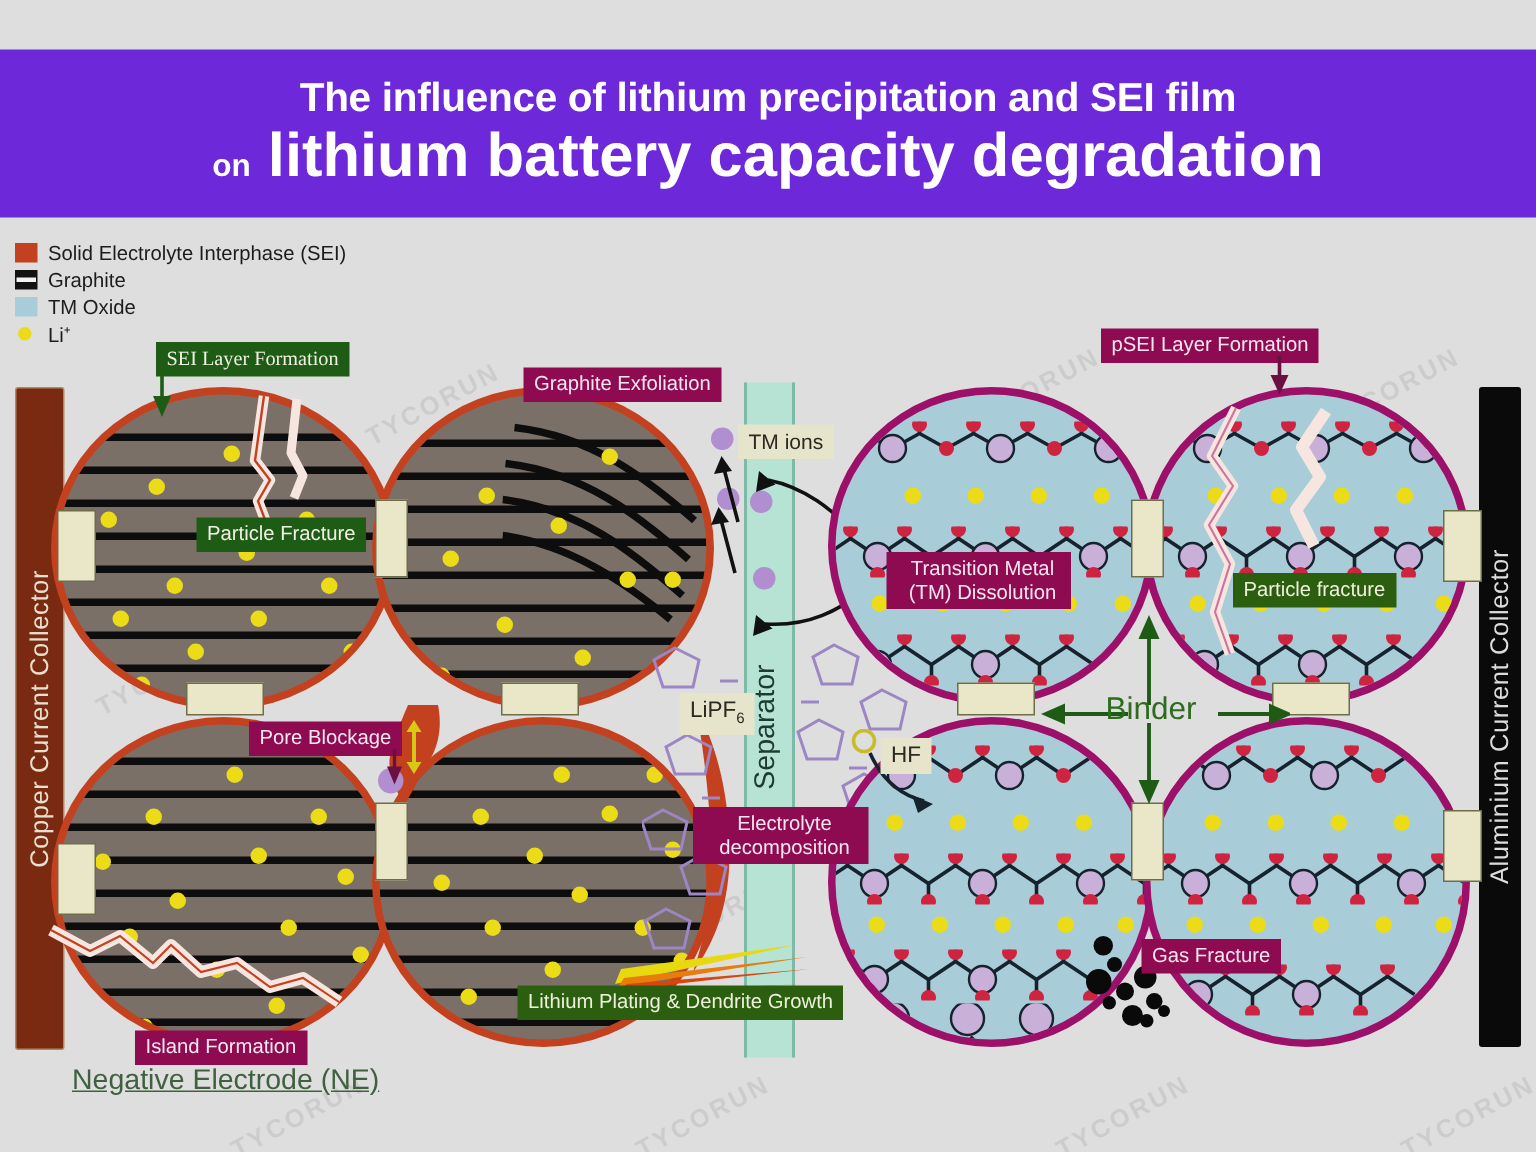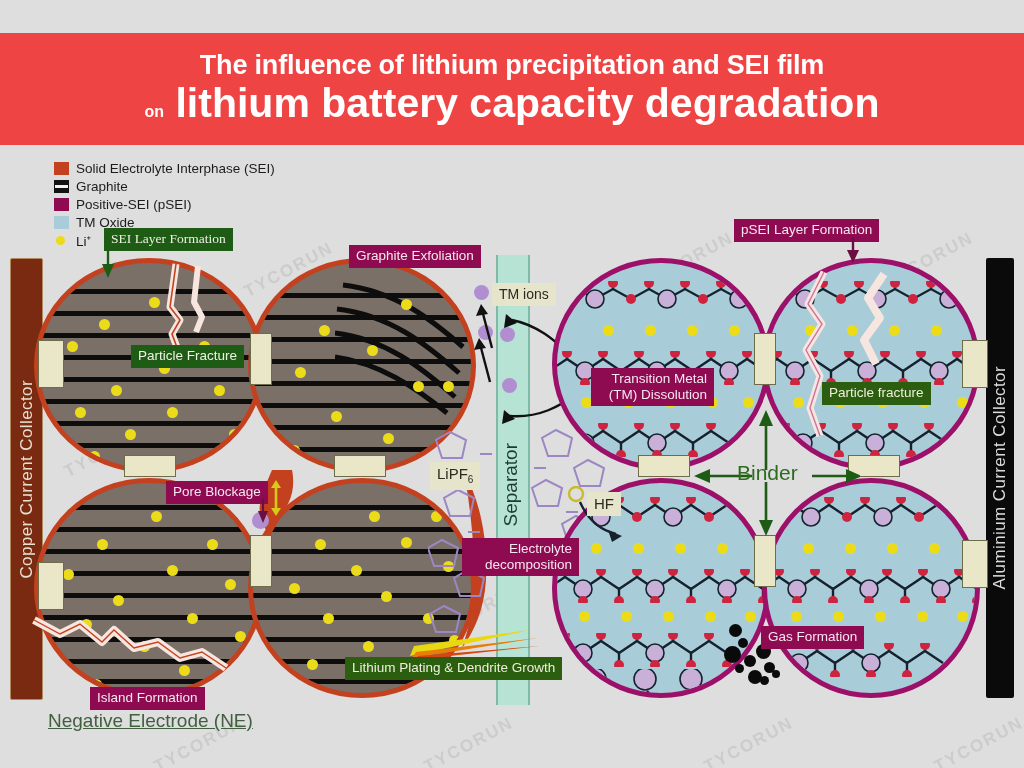--- a/index.html
+++ b/index.html
@@ -1,28 +1,28 @@
 <!DOCTYPE html>
 <html><head>
 <meta charset="utf-8">
 <style>
   html,body{margin:0;padding:0;background:#ffffff;}
   body{width:1024px;height:768px;font-family:"Liberation Sans",sans-serif;overflow:hidden;}
   #stage{position:relative;width:1024px;height:768px;background:#dedede;overflow:hidden;}
 
   
-  #title-banner{position:absolute;left:0;top:33px;width:1024px;height:112px;background:#ef4444;
+  #title-banner{position:absolute;left:0;top:33px;width:1024px;height:112px;background:#6d28d9;
       display:flex;flex-direction:column;align-items:center;justify-content:center;}
   #title-line1{color:#ffffff;font-size:27px;font-weight:bold;letter-spacing:-.2px;line-height:1;}
   #title-line2{color:#ffffff;font-size:41px;font-weight:bold;line-height:1.05;margin-top:3px;}
-  #title-line2 .sm{font-size:16px;font-weight:bold;}
+  #title-line2 .sm{font-size:21px;font-weight:bold;}
 
   
   #legend{position:absolute;left:10px;top:160px;width:250px;}
-  .legend-row{display:flex;align-items:center;height:17px;margin-bottom:1px;margin-left:44px;}
+  .legend-row{display:flex;align-items:center;height:17px;margin-bottom:1px;}
   .legend-swatch{width:15px;height:13px;margin-right:7px;flex:none;}
   .legend-label{font-size:13.5px;color:#1c1c1c;white-space:nowrap;}
   .sw-sei{background:#c4411f;}
   .sw-graphite{background:#121212;position:relative;}
   .sw-graphite:after{content:"";position:absolute;left:1px;right:1px;top:5px;height:3px;background:#f2f2f2;}
   .sw-psei{background:#8e0b52;}
   .sw-tm{background:#a9ccd9;}
   .sw-li{width:15px;height:13px;display:flex;align-items:center;justify-content:flex-start;}
   .sw-li i{display:block;width:9px;height:9px;border-radius:50%;background:#ecdc18;margin-left:2px;}
 
@@ -56,21 +56,21 @@
   
   .binder{position:absolute;background:#e9e7c8;border:1px solid #6d6d4a;box-sizing:border-box;}
 
   
   .lbl{position:absolute;font-size:13.5px;padding:3px 7px 4px 7px;white-space:nowrap;
       line-height:1.15;}
   .lbl-green{background:#1e5c16;color:#f0f0e4;}
   .lbl-dgreen{background:#2b5e0f;color:#eef0dc;}
   .lbl-maroon{background:#8e0b52;color:#f6e6ef;}
   .lbl-cream{background:#e6e4cb;color:#2a2a20;border:0;}
-  .lbl-2l{white-space:normal;text-align:right;padding-left:12px;}
+  .lbl-2l{white-space:normal;text-align:center;padding-left:12px;}
 
   .electrode-caption{position:absolute;font-size:19px;color:#41603f;white-space:nowrap;}
 
   
   .arrow-svg{position:absolute;pointer-events:none;}
 
   
   .wm{position:absolute;color:rgba(120,120,120,.17);font-size:17px;
       transform:rotate(-28deg);white-space:nowrap;letter-spacing:2px;font-weight:bold;}
   
@@ -101,24 +101,20 @@
   </div>
 
   <div id="legend">
     <div class="legend-row">
       <span class="legend-swatch sw-sei"></span>
       <span class="legend-label">Solid Electrolyte Interphase (SEI)</span>
     </div>
     <div class="legend-row">
       <span class="legend-swatch sw-graphite"></span>
       <span class="legend-label">Graphite</span>
-    </div>
-    <div class="legend-row">
-      <span class="legend-swatch sw-psei"></span>
-      <span class="legend-label">Positive-SEI (pSEI)</span>
     </div>
     <div class="legend-row">
       <span class="legend-swatch sw-tm"></span>
       <span class="legend-label">TM Oxide</span>
     </div>
     <div class="legend-row">
       <span class="legend-swatch sw-li">
           <i></i>
         </span>
       <span class="legend-label">Li⁺</span>
@@ -743,37 +739,37 @@
     <path d="M7 24 L2 12 L12 12 Z" fill="#6b0f42"></path>
   </svg>
   <div class="lbl lbl-maroon" style="left:90px;top:687px;">Island Formation</div>
   <div class="lbl lbl-dgreen" style="left:345px;top:657px;">Lithium Plating &amp; Dendrite Growth</div>
 
   <div class="lbl lbl-maroon lbl-2l" style="left:462px;top:538px;width:98px;">
     <span>Electrolyte</span><br>
     <span>decomposition</span>
   </div>
 
-  <div class="lbl lbl-cream" style="left:430px;top:462px;font-size:15px;">
+  <div class="lbl lbl-cream" style="left:453px;top:462px;font-size:15px;">
     <span>LiPF</span><sub style="font-size:10px;">6</sub>
   </div>
 
   <div class="lbl lbl-cream" style="left:492px;top:283px;font-size:14px;">TM ions</div>
 
   <div class="lbl lbl-maroon" style="left:734px;top:219px;">pSEI Layer Formation</div>
   <svg class="arrow-svg" style="left:845px;top:237px;width:22px;height:30px;">
     <path d="M8 0 L8 16" stroke="#6b0f42" stroke-width="2.4"></path>
     <path d="M8 26 L2 13 L14 13 Z" fill="#6b0f42"></path>
   </svg>
 
   <div class="lbl lbl-maroon lbl-2l" style="left:591px;top:368px;width:104px;">
     <span>Transition Metal</span><br>
     <span>(TM) Dissolution</span>
   </div>
 
   <div class="lbl lbl-dgreen" style="left:822px;top:382px;">Particle fracture</div>
   <div class="lbl" style="left:730px;top:458px;background:transparent;color:#2e6b1f;font-size:21px;">Binder</div>
   <div class="lbl lbl-cream" style="left:587px;top:492px;font-size:15px;">HF</div>
-  <div class="lbl lbl-maroon" style="left:761px;top:626px;">Gas Formation</div>
+  <div class="lbl lbl-maroon" style="left:761px;top:626px;">Gas Fracture</div>
 
   <div class="electrode-caption" style="left:48px;top:710px;text-decoration:underline;">Negative Electrode (NE)</div>
 
 </div>
 
 </body></html>

